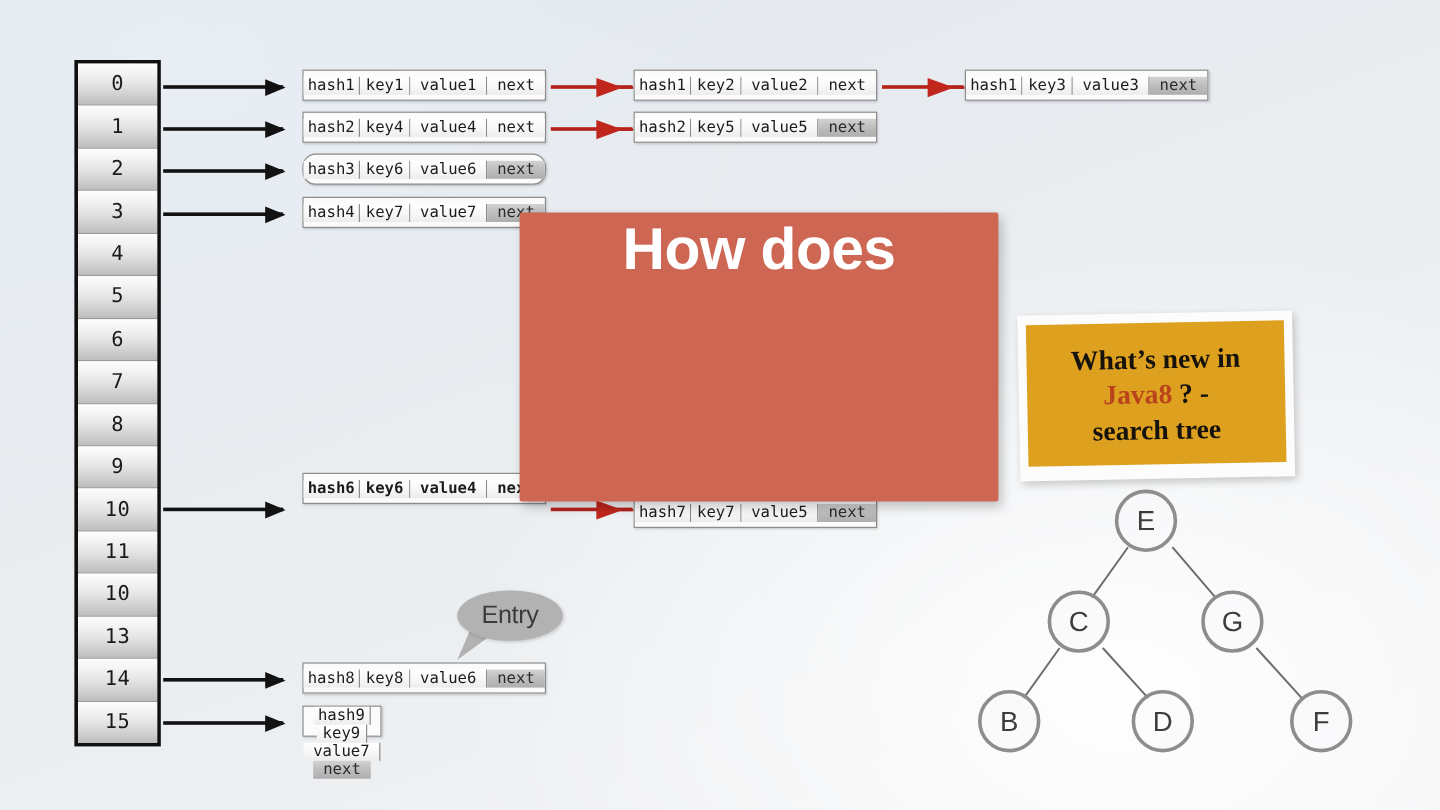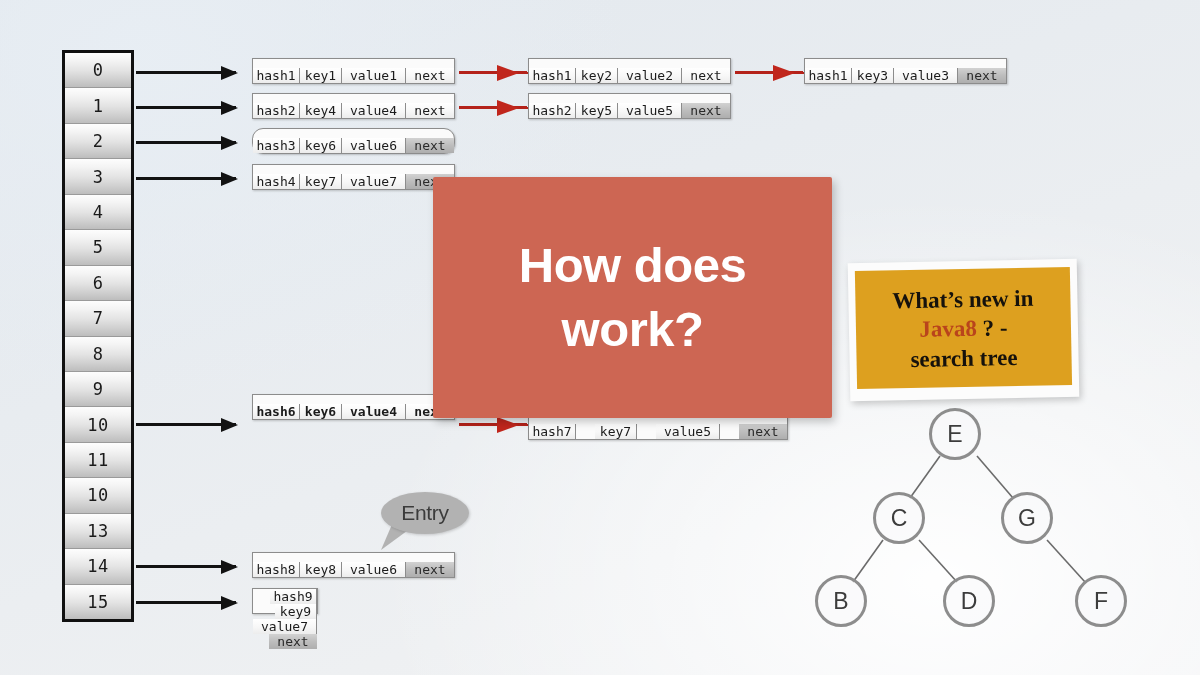--- a/index.html
+++ b/index.html
@@ -104,21 +104,21 @@
     transform: translateY(-50%);
     width: 12px;
     height: 2px;
     background: #b4221a;
   }
 
   
   .entry-node {
     position: absolute;
     display: flex;
-    align-items: flex-end;
+    align-items: center;
     height: 26px;
     border: 1px solid #8c8c8c;
     background: #fbfbfb;
     box-shadow: 1px 1px 2px rgba(0,0,0,0.20);
     z-index: 5;
   }
   .node-cell {
     display: flex;
     align-items: center;
     justify-content: center;
@@ -146,21 +146,20 @@
     left: 433px;
     top: 177px;
     width: 399px;
     height: 241px;
     background: #cd6653;
     z-index: 10;
     box-shadow: 3px 4px 9px rgba(0,0,0,0.22);
     display: flex;
     flex-direction: column;
     align-items: center;
-    justify-content: center;
     border-radius: 2px;
   }
   #title-card .line {
     color: #ffffff;
     font-size: 49px;
     font-weight: bold;
     line-height: 1.30;
     text-align: center;
     letter-spacing: -0.5px;
     font-family: "Liberation Sans", sans-serif;
@@ -330,21 +329,21 @@
     <div class="node-cell value">value7</div>
     <div class="node-cell next null-next">next</div>
   </div>
 
   <div class="entry-node" style="left:252px; top:394px;font-weight:bold;">
     <div class="node-cell hash">hash6</div>
     <div class="node-cell key">key6</div>
     <div class="node-cell value">value4</div>
     <div class="node-cell next">next</div>
   </div>
-  <div class="entry-node" style="left:528px; top:414px;gap:19px;">
+  <div class="entry-node" style="left:528px; top:414px;">
     <div class="node-cell hash">hash7</div>
     <div class="node-cell key">key7</div>
     <div class="node-cell value">value5</div>
     <div class="node-cell next null-next">next</div>
   </div>
 
   <div class="entry-node" style="left:252px; top:552px;">
     <div class="node-cell hash">hash8</div>
     <div class="node-cell key">key8</div>
     <div class="node-cell value">value6</div>
@@ -362,21 +361,20 @@
     <svg width="88" height="62" viewBox="0 0 88 62" style="position:absolute; left:-6px; top:8px; overflow:visible;">
       <polygon points="18,22 36,28 6,50" fill="#b2b2b2"></polygon>
     </svg>
     <div class="bubble-body">
       <span class="bubble-label">Entry</span>
     </div>
   </div>
 
   <div id="title-card">
     <div class="line">How does</div>
-    <div class="line">work?</div>
   </div>
 
   <div id="java-card-frame">
     <div id="java-card">
       <div class="jline">What’s new in</div>
       <div class="jline">
         <span class="kw">Java8</span><span> ? -</span>
       </div>
       <div class="jline">search tree</div>
     </div>

